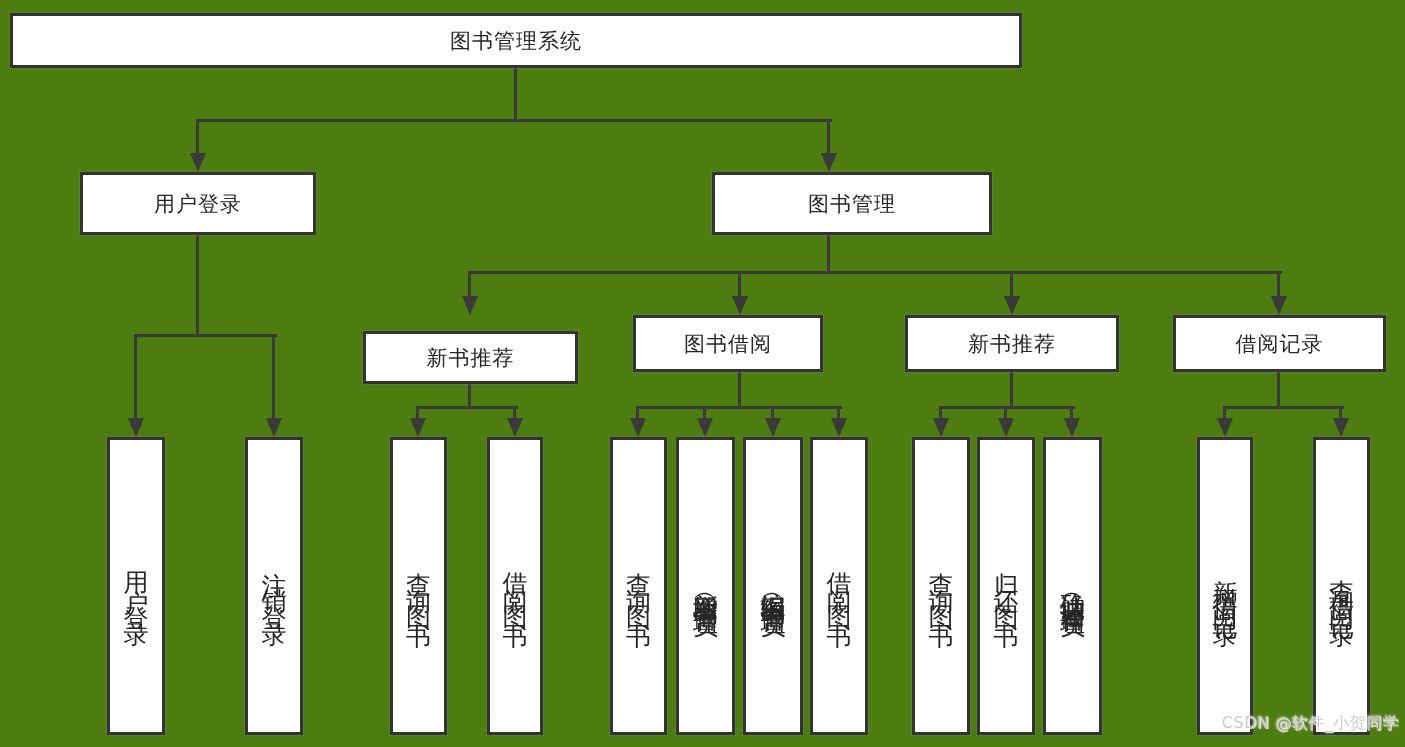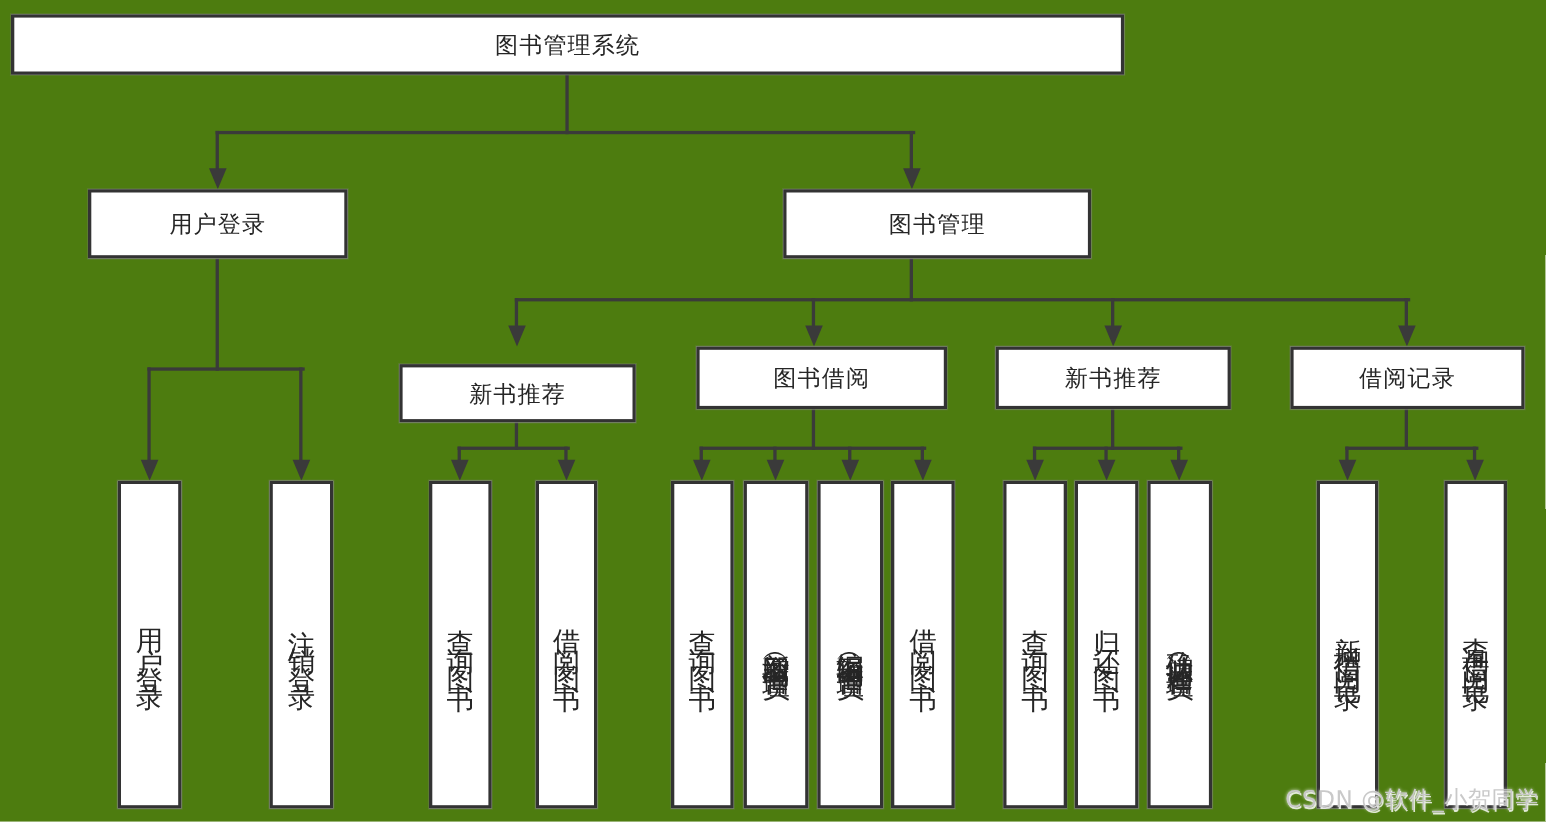--- a/index.html
+++ b/index.html
@@ -11,21 +11,21 @@
        border-right:8px solid transparent;border-top:19px solid var(--line);}
   .box{position:absolute;box-sizing:border-box;border:3px solid var(--border);
        background:#fff;display:flex;align-items:center;justify-content:center;
        box-shadow:0 0 0 1px rgba(130,130,130,0.28);}
   .box.h .lbl{font-size:21px;color:var(--text);letter-spacing:1px;white-space:nowrap;}
   .box.v .lbl{writing-mode:vertical-rl;text-orientation:mixed;font-size:25px;
        color:var(--text);line-height:1;}
   .sp4{letter-spacing:17px;}
   .sp6{letter-spacing:9px;}
   .sp9{letter-spacing:3px;}
-  .watermark{position:absolute;top:713px;right:6px;font-size:21px;color:#c9c9c9;
+  .watermark{position:absolute;top:713px;right:6px;font-size:16px;color:#c9c9c9;
        letter-spacing:0.5px;z-index:5;white-space:nowrap;
        text-shadow:0 0 3px rgba(255,255,255,0.95),1px 1px 0 rgba(255,255,255,0.8);}
 </style>
 </head>
 <body>
 
 <div class="canvas">
 
   <div class="l" style="left:514px;top:68px;width:3px;height:54px"></div>
   <div class="l" style="left:196px;top:119px;width:636px;height:3px"></div>
@@ -89,21 +89,21 @@
   <div class="box h" style="left:80px;top:172px;width:236px;height:63px">
     <span class="lbl">用户登录</span>
   </div>
   <div class="box h" style="left:712px;top:172px;width:280px;height:63px">
     <span class="lbl">图书管理</span>
   </div>
 
   <div class="box h" style="left:363px;top:331px;width:215px;height:53px">
     <span class="lbl">新书推荐</span>
   </div>
-  <div class="box h" style="left:633px;top:315px;width:228px;height:57px">
+  <div class="box h" style="left:633px;top:315px;width:190px;height:57px">
     <span class="lbl">图书借阅</span>
   </div>
   <div class="box h" style="left:905px;top:315px;width:214px;height:57px">
     <span class="lbl">新书推荐</span>
   </div>
   <div class="box h" style="left:1173px;top:315px;width:213px;height:57px">
     <span class="lbl">借阅记录</span>
   </div>
 
   <div class="box v" style="left:107px;top:437px;width:58px;height:298px">

